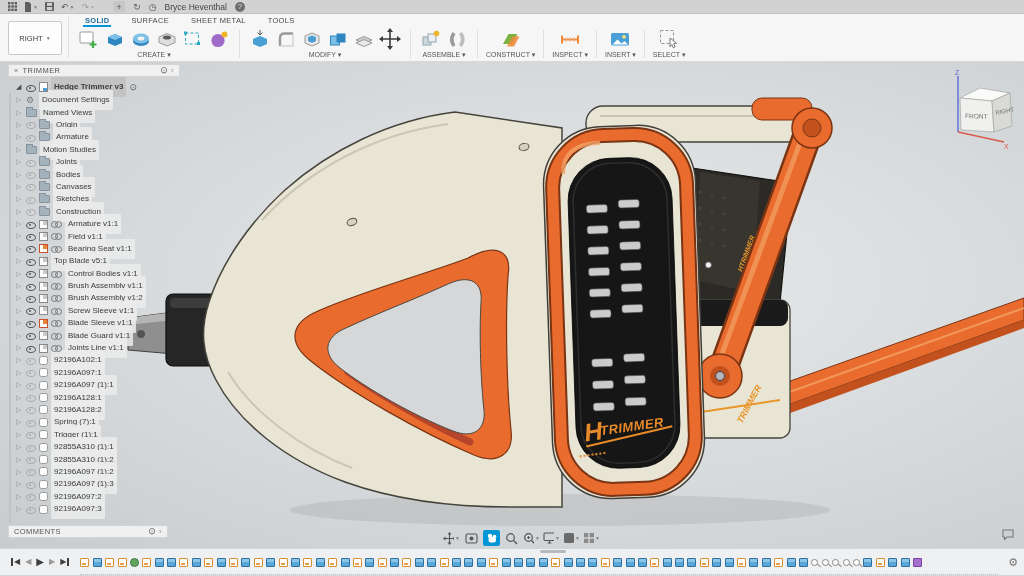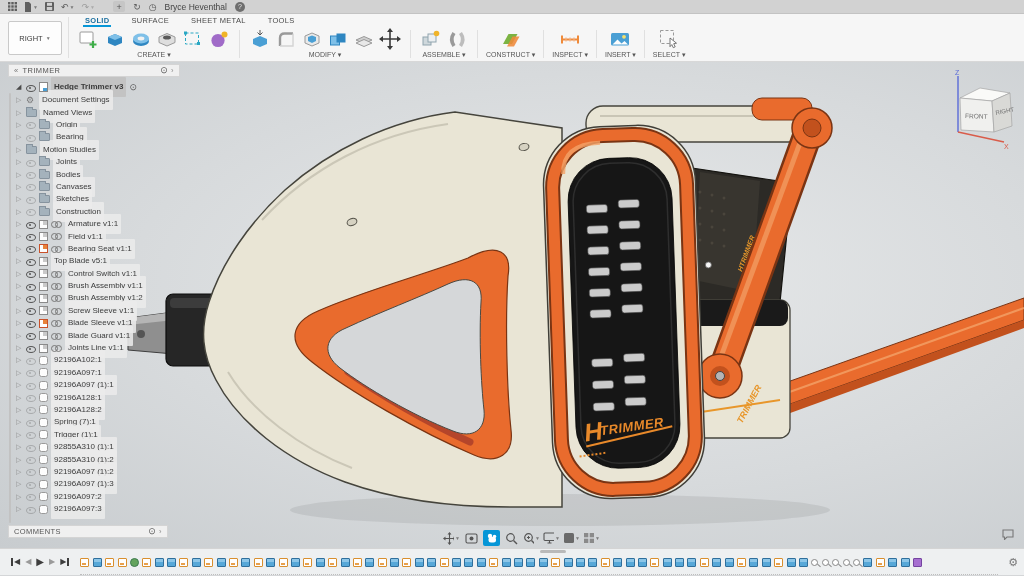--- a/index.html
+++ b/index.html
@@ -509,21 +509,21 @@
             <span class="ticon folder"></span>
 
             <span class="lbl">Origin</span>
           </div>
 
           <div class="row">
             <span class="arr">▷</span>
             <span class="eye dim"></span>
             <span class="ticon folder"></span>
 
-            <span class="lbl">Bearing</span>
+            <span class="lbl">Armature</span>
           </div>
 
           <div class="row">
             <span class="arr">▷</span>
 
             <span class="ticon folder"></span>
 
             <span class="lbl">Motion Studies</span>
           </div>
 
@@ -597,21 +597,21 @@
             <span class="ticon comp"></span>
 
             <span class="lbl">Top Blade v5:1</span>
           </div>
 
           <div class="row">
             <span class="arr">▷</span>
             <span class="eye on"></span>
             <span class="ticon comp"></span>
             <span class="linkic"></span>
-            <span class="lbl">Control Switch v1:1</span>
+            <span class="lbl">Control Bodies v1:1</span>
           </div>
 
           <div class="row">
             <span class="arr">▷</span>
             <span class="eye on"></span>
             <span class="ticon comp"></span>
             <span class="linkic"></span>
             <span class="lbl">Brush Assembly v1:1</span>
           </div>
 

